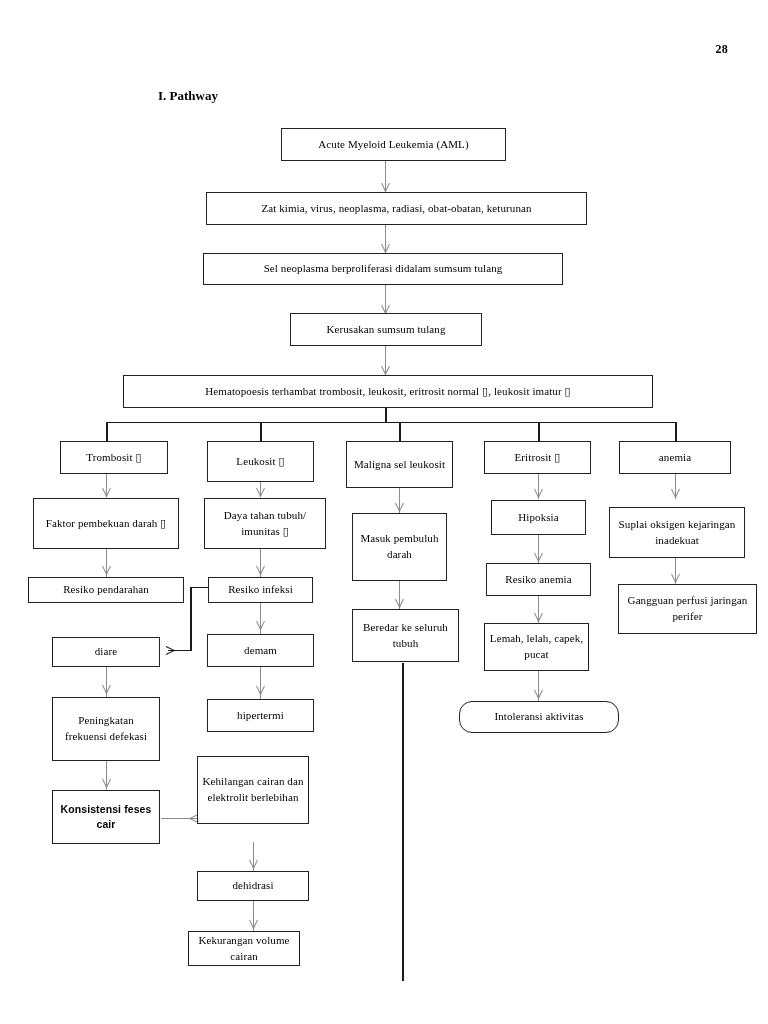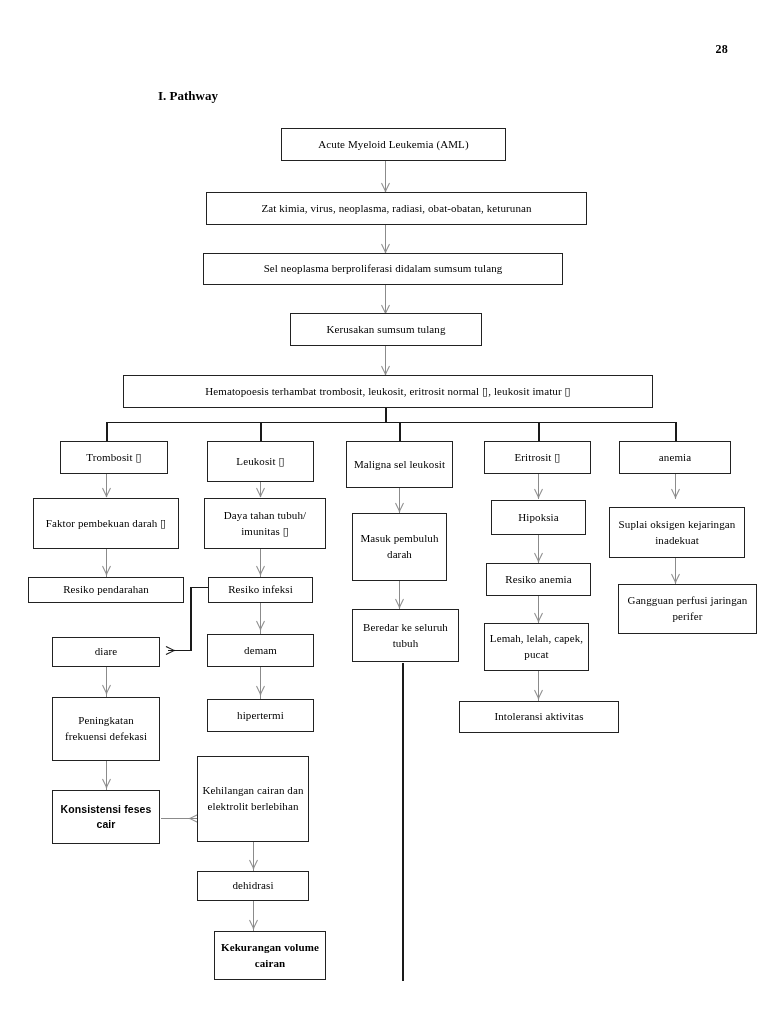--- a/index.html
+++ b/index.html
@@ -286,33 +286,33 @@
   </div>
 
   <div class="node" style="left:52px; top:697px; width:108px; height:64px;">
     <span class="txt">Peningkatan frekuensi defekasi</span>
   </div>
 
   <div class="node" style="left:207px; top:699px; width:107px; height:33px;">
     <span class="txt">hipertermi</span>
   </div>
 
-  <div class="node" style="left:459px; top:701px; width:160px; height:32px;">
+  <div class="node" style="left:459px; top:701px; width:160px; height:32px;border-radius:13px;">
     <span class="txt">Intoleransi aktivitas</span>
   </div>
 
   <div class="node bold" style="left:52px; top:790px; width:108px; height:54px;">
     <span class="txt">Konsistensi feses cair</span>
   </div>
 
-  <div class="node" style="left:197px; top:756px; width:112px; height:86px;">
+  <div class="node" style="left:197px; top:756px; width:112px; height:68px;">
     <span class="txt">Kehilangan cairan dan elektrolit berlebihan</span>
   </div>
 
   <div class="node" style="left:197px; top:871px; width:112px; height:30px;">
     <span class="txt">dehidrasi</span>
   </div>
 
-  <div class="node" style="left:214px; top:931px; width:112px; height:49px;font-weight:bold;">
+  <div class="node" style="left:188px; top:931px; width:112px; height:35px;">
     <span class="txt">Kekurangan volume cairan</span>
   </div>
 
 </div>
 
 </body></html>

